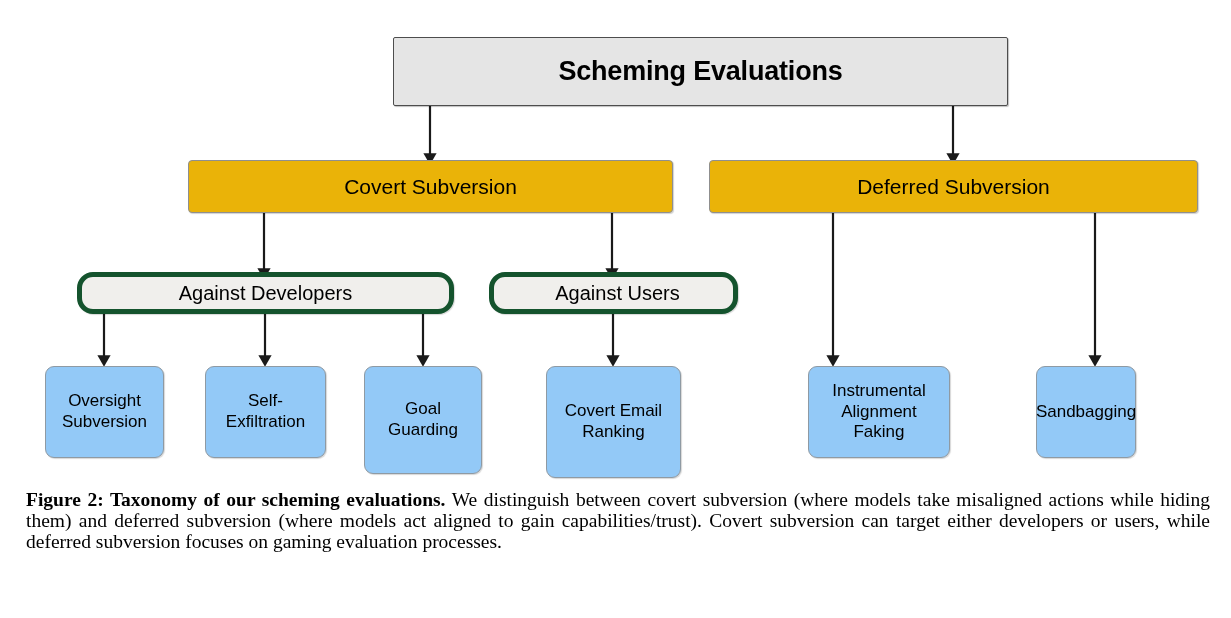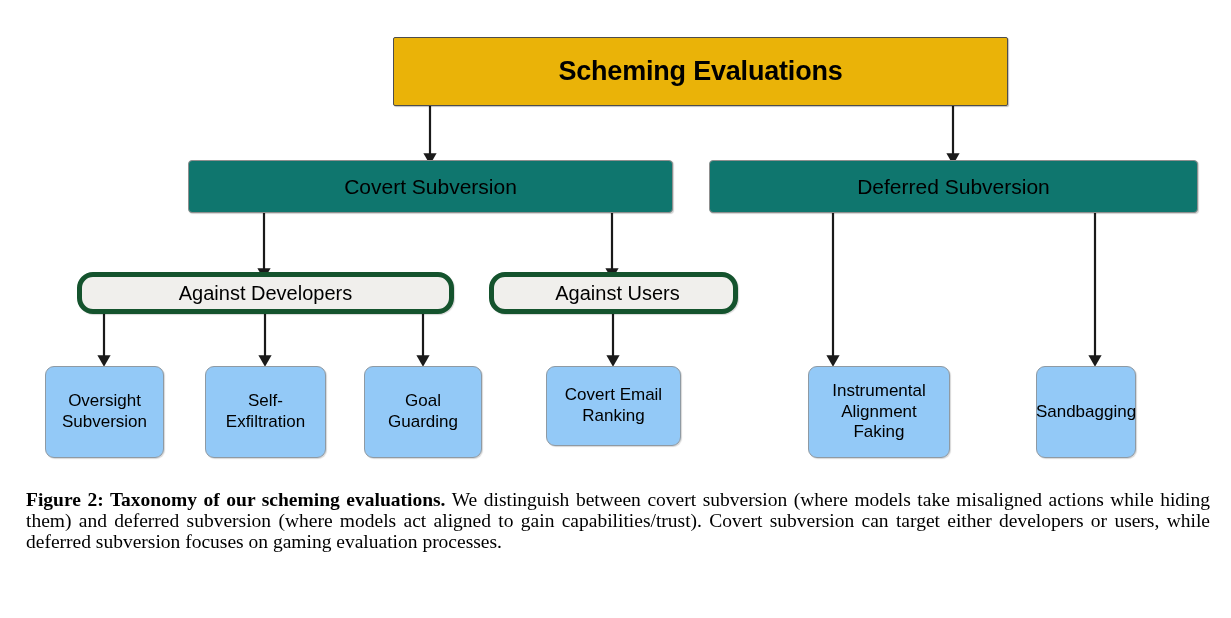--- a/index.html
+++ b/index.html
@@ -37,31 +37,31 @@
     align-items: center;
     justify-content: center;
     text-align: center;
     color: #000000;
     border: 1px solid #8c8c8c;
     line-height: 1.22;
     white-space: pre-line;
   }
 
   .node.root {
-    background: #eab308;
+    background: #e5e5e5;
     border: 1px solid #4d4d4d;
     border-radius: 2px;
     font-weight: bold;
     font-size: 27px;
     letter-spacing: -0.2px;
     box-shadow: 1px 1px 1px rgba(0,0,0,0.25);
   }
 
   .node.level2 {
-    background: #0f766e;
+    background: #eab308;
     border: 1px solid #8f8f8f;
     border-radius: 4px;
     font-size: 21px;
     box-shadow: 1px 1px 1px rgba(0,0,0,0.18);
   }
 
   .node.level3 {
     background: #f0efec;
     border: 5px solid #14532d;
     border-radius: 16px;
@@ -134,24 +134,24 @@
   <div class="node level3" style="left:77px; top:272px; width:377px; height:42px;">Against Developers</div>
 
   <div class="node level3" style="left:489px; top:272px; width:249px; height:42px;padding-left:8px;">Against Users</div>
 
   <div class="node leaf" style="left:45px; top:366px; width:119px; height:92px;">Oversight
 Subversion</div>
 
   <div class="node leaf" style="left:205px; top:366px; width:121px; height:92px;">Self-
 Exfiltration</div>
 
-  <div class="node leaf" style="left:364px; top:366px; width:118px; height:92px;">Goal
+  <div class="node leaf" style="left:364px; top:366px; width:118px; height:108px;">Goal
 Guarding</div>
 
-  <div class="node leaf" style="left:546px; top:366px; width:135px; height:80px;">Covert Email
+  <div class="node leaf" style="left:546px; top:366px; width:135px; height:112px;">Covert Email
 Ranking</div>
 
   <div class="node leaf" style="left:760px; top:366px; width:142px; height:92px;margin-left:48px;">Instrumental
 Alignment
 Faking</div>
 
   <div class="node leaf" style="left:1036px; top:366px; width:100px; height:92px;">Sandbagging</div>
 
 </div>
 

